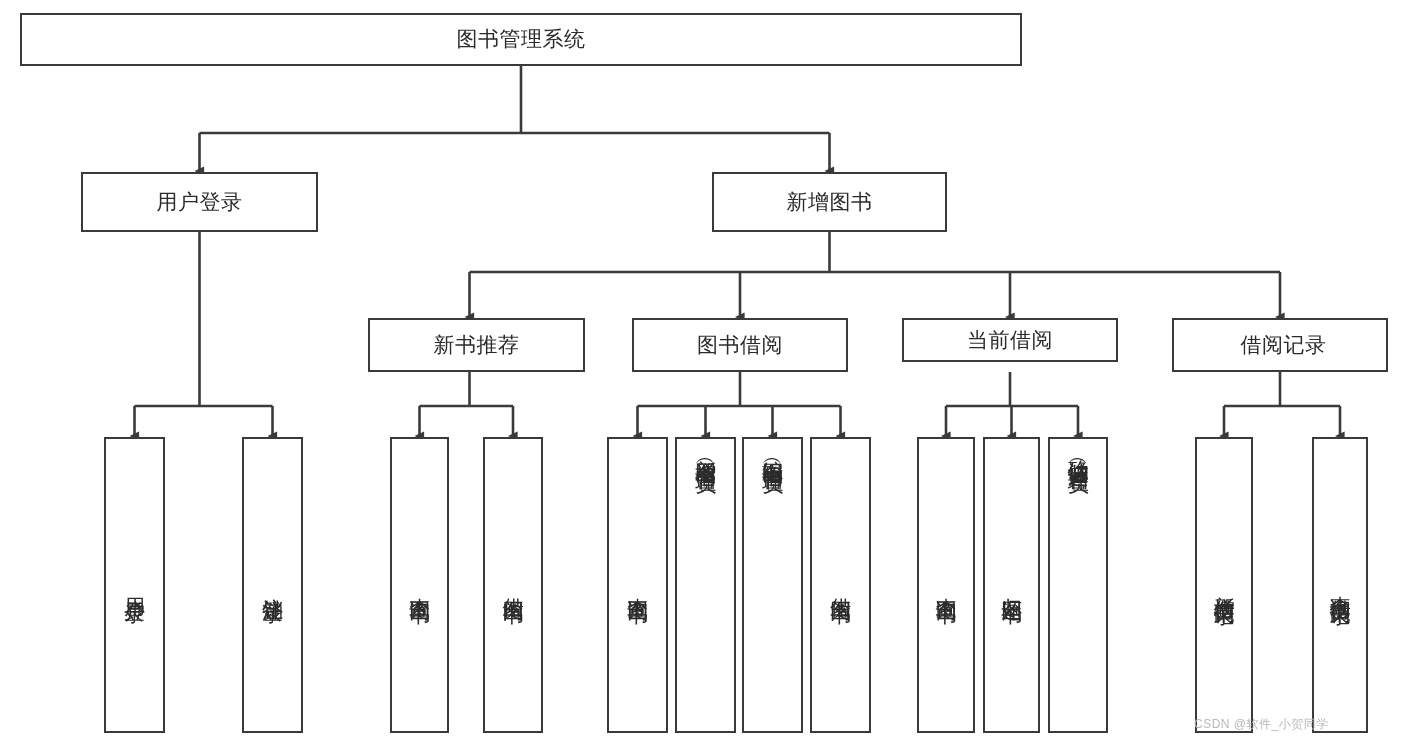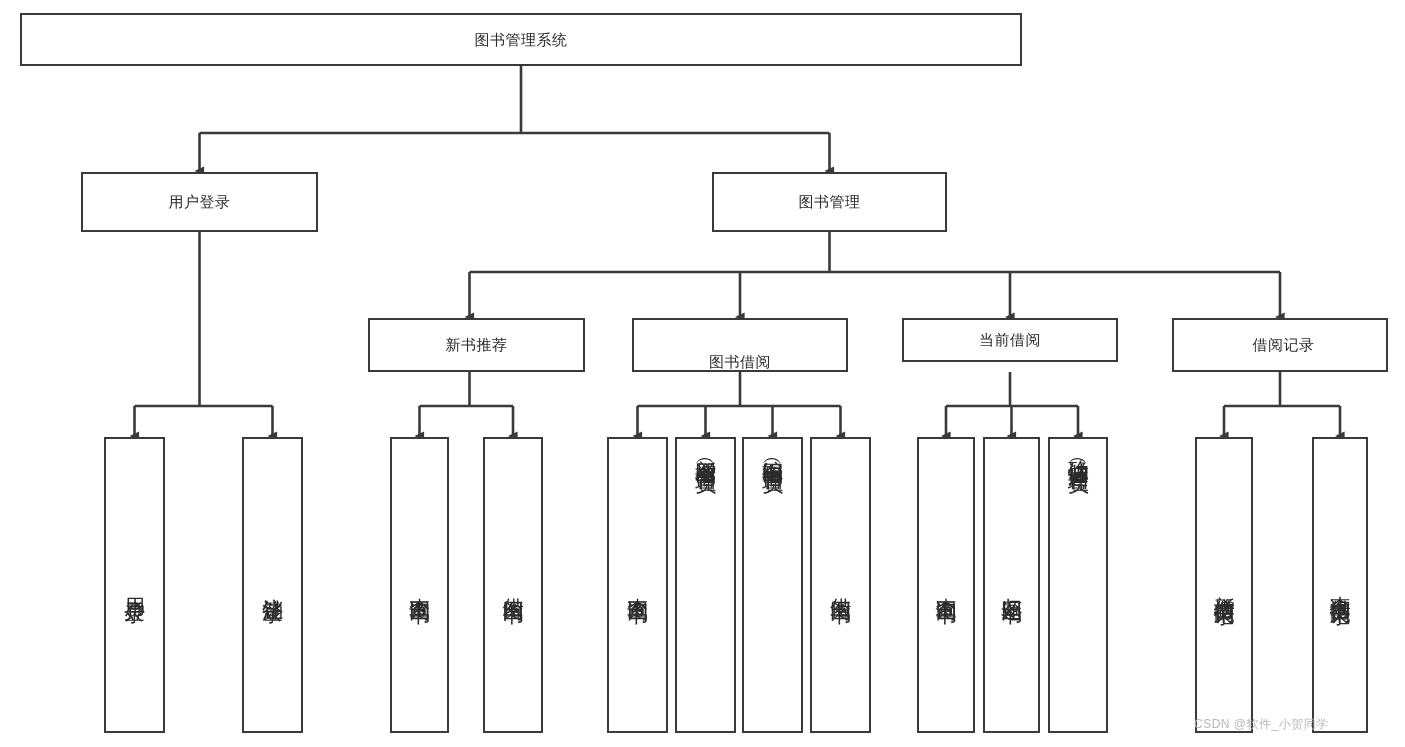--- a/index.html
+++ b/index.html
@@ -32,21 +32,21 @@
     position: absolute;
     box-sizing: border-box;
     background: #ffffff;
     border: 2px solid #3a3a3a;
     display: flex;
     align-items: center;
     justify-content: center;
     color: #2b2b2b;
   }
   .node-label {
-    font-size: 15px;
+    font-size: 21px;
     line-height: 1.15;
     letter-spacing: 0.5px;
     white-space: nowrap;
   }
   .node.vertical {
     align-items: flex-start;
     justify-content: center;
     padding-top: 0;
   }
   .node.vertical .node-label {
@@ -121,26 +121,26 @@
   </svg>
 
   <div id="node-layer">
       <div class="node" style="left: 20px; top: 13px; width: 1002px; height: 53px;">
         <span class="node-label">图书管理系统</span>
       </div>
       <div class="node" style="left: 81px; top: 172px; width: 237px; height: 60px;">
         <span class="node-label">用户登录</span>
       </div>
       <div class="node" style="left: 712px; top: 172px; width: 235px; height: 60px;">
-        <span class="node-label">图书管理</span>
+        <span class="node-label">新增图书</span>
       </div>
       <div class="node" style="left: 361px; top: 318px; width: 217px; height: 54px; margin-left: 7px;">
         <span class="node-label">新书推荐</span>
       </div>
-      <div class="node" style="left: 632px; top: 318px; width: 216px; height: 54px; align-items: flex-end;">
+      <div class="node" style="left: 632px; top: 318px; width: 216px; height: 54px;">
         <span class="node-label">图书借阅</span>
       </div>
       <div class="node" style="left: 902px; top: 318px; width: 216px; height: 44px;">
         <span class="node-label">当前借阅</span>
       </div>
       <div class="node" style="left: 1172px; top: 318px; width: 216px; height: 54px; padding-left: 7px;">
         <span class="node-label">借阅记录</span>
       </div>
       <div class="node vertical mid" style="left: 104px; top: 437px; width: 61px; height: 296px;">
         <span class="node-label">用户登录</span>

